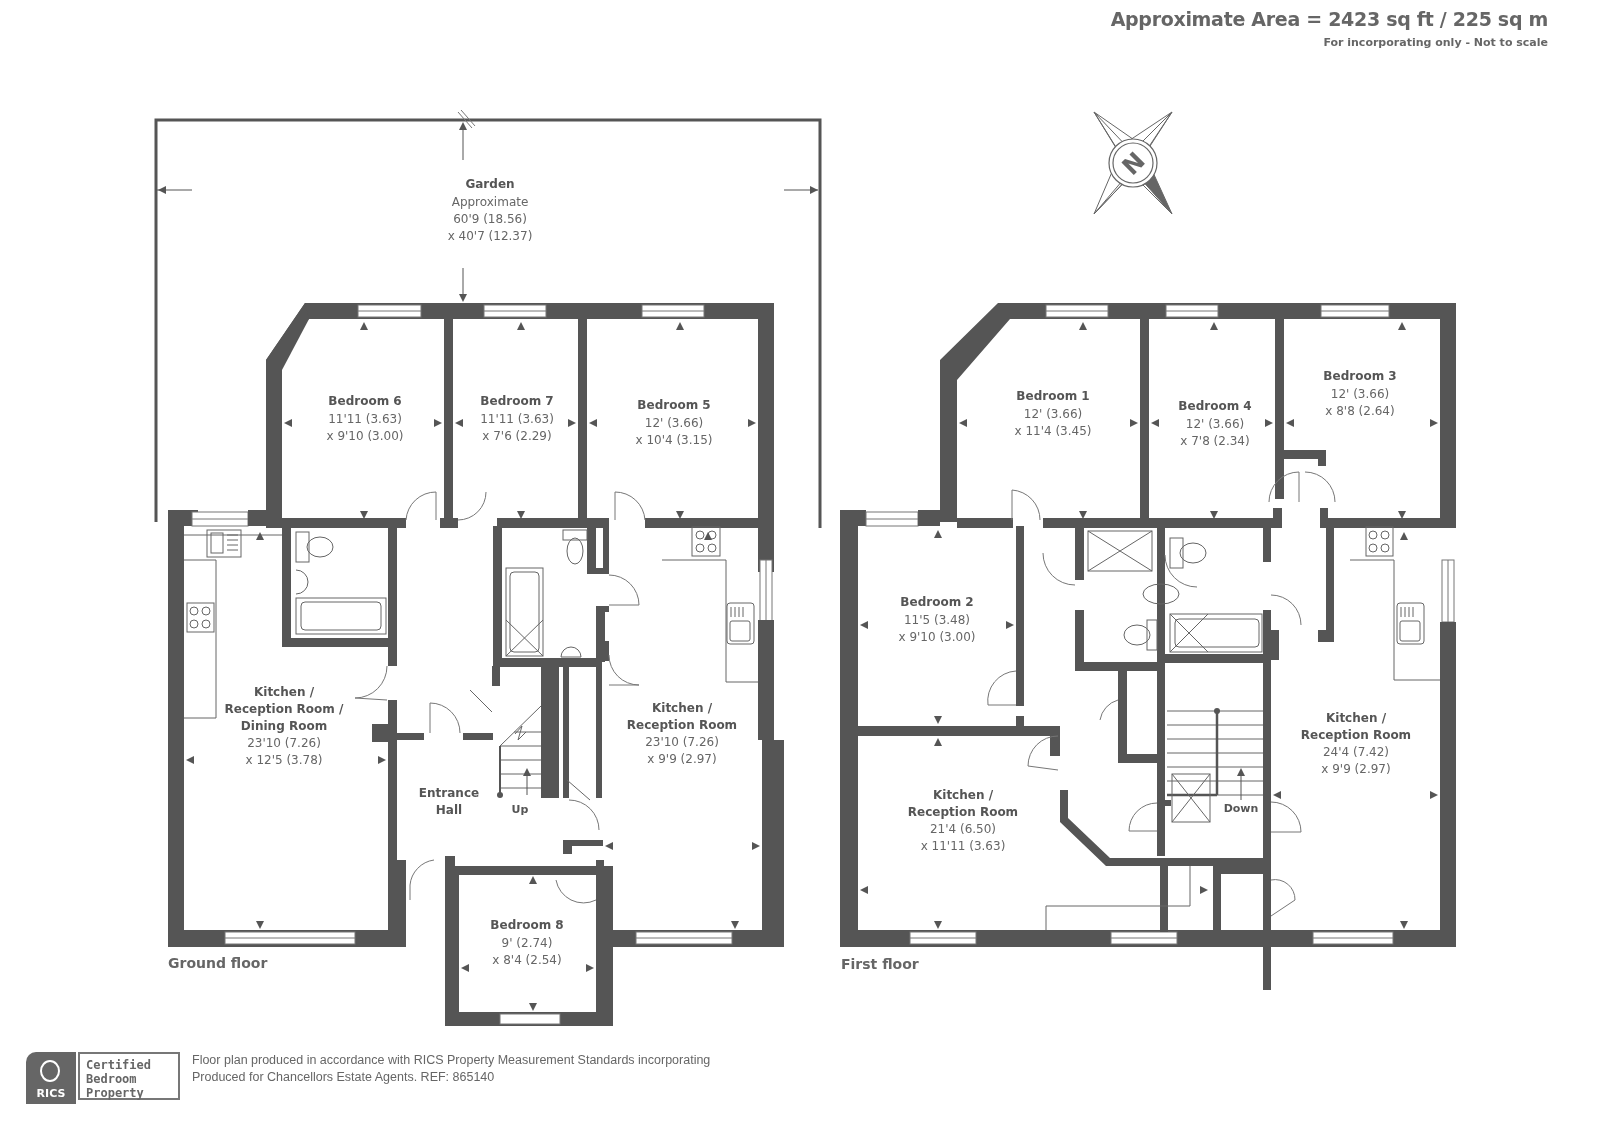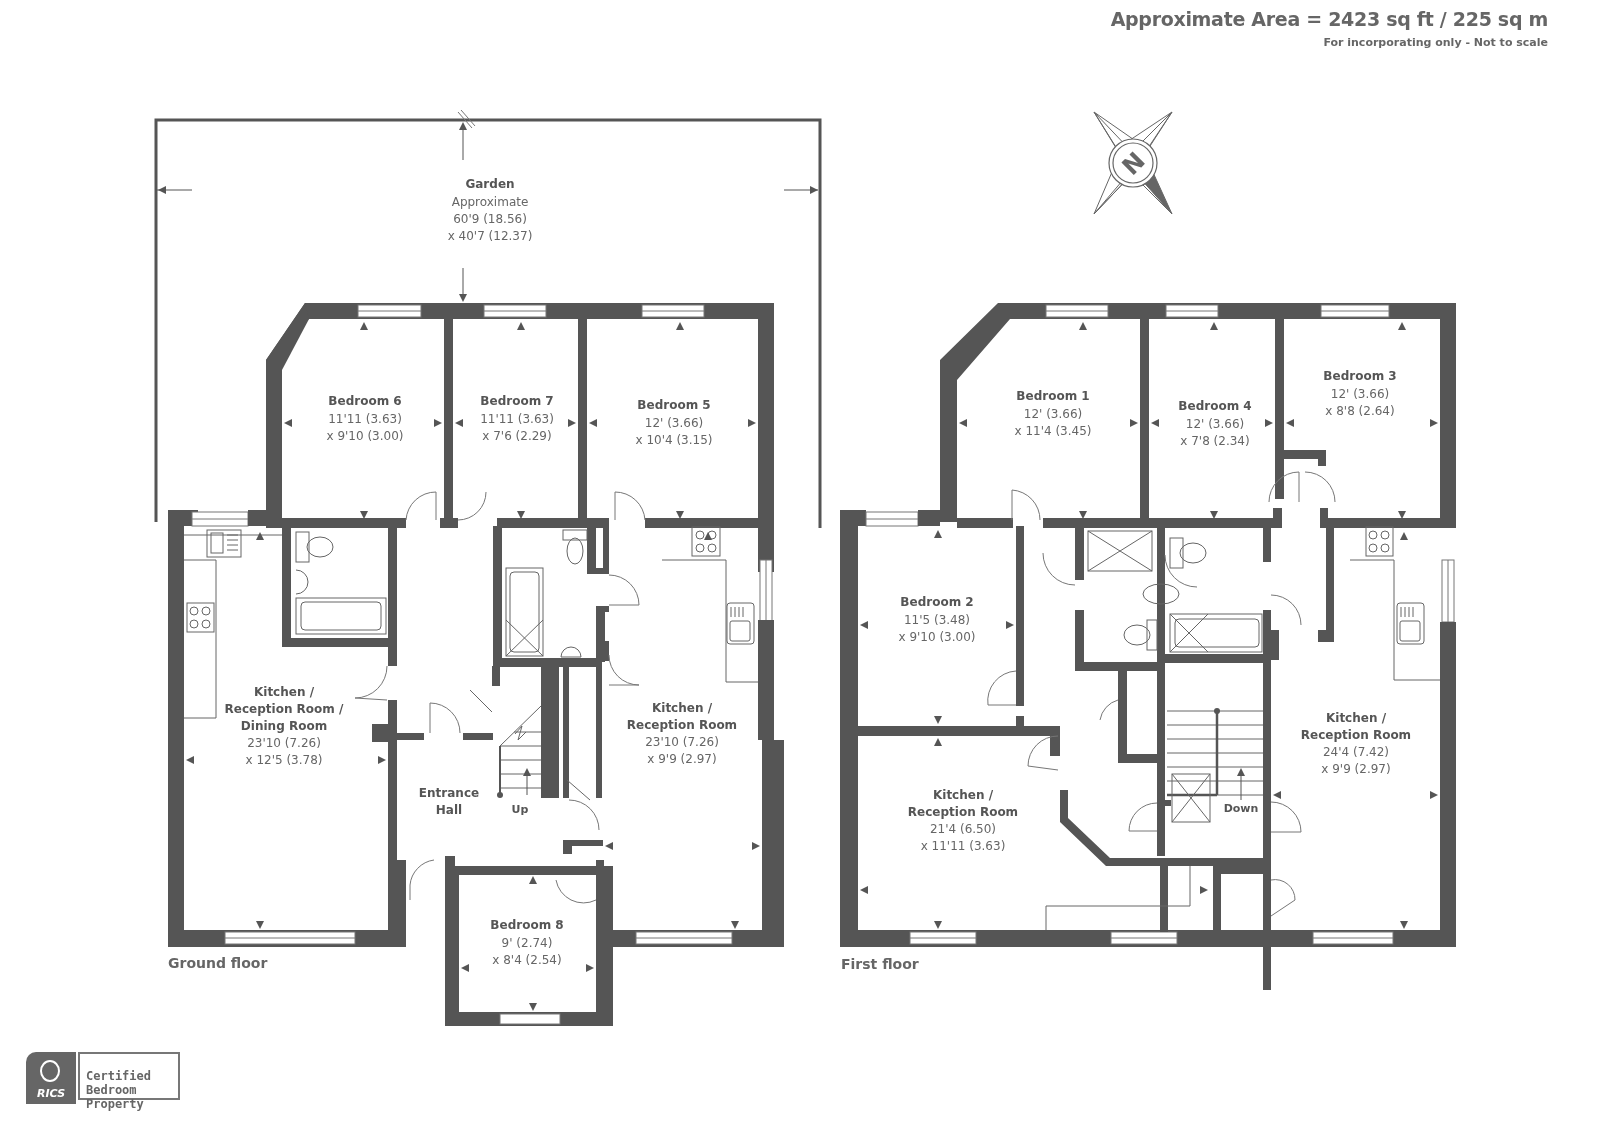--- a/index.html
+++ b/index.html
@@ -12,22 +12,22 @@
   .thin { stroke: #666; stroke-width: 1; fill: none; }
   .door { stroke: #777; stroke-width: 1; fill: none; }
   .win { fill: #fff; stroke: #777; stroke-width: 1; }
   .rm-name { font-family: "DejaVu Sans", sans-serif; font-weight: bold; font-size: 12px; fill: #555; text-anchor: middle; }
   .rm-dim { font-family: "DejaVu Sans", sans-serif; font-size: 12px; fill: #666; text-anchor: middle; }
   .floor-label { font-family: "DejaVu Sans", sans-serif; font-weight: bold; font-size: 14px; fill: #666; }
   .arrow { fill: #555; }
   .footer { position: absolute; left: 26px; top: 1052px; display: flex; align-items: flex-start; }
   .rics-badge { width: 50px; height: 52px; background: #666; border-radius: 10px 0 0 0; position: relative; }
   .rics-lion { position: absolute; left: 14px; top: 8px; width: 20px; height: 22px; border-radius: 50%; border: 2px solid #fff; box-sizing: border-box; }
-  .rics-text { position: absolute; left: 0; right: 0; bottom: 4px; text-align: center; color: #fff; font-weight: bold; font-size: 11px; font-family: "DejaVu Sans", sans-serif; font-style: italic; }
-  .rics-cert { width: 102px; height: 48px; border: 2px solid #777; margin-left: 2px; padding: 15px 0 0 6px; box-sizing: border-box; font-family: "DejaVu Sans Mono", monospace; font-weight: bold; font-size: 12px; line-height: 14px; color: #666; }
+  .rics-text { position: absolute; left: 0; right: 0; bottom: 4px; text-align: center; color: #fff; font-weight: bold; font-size: 11px; font-family: "DejaVu Sans", sans-serif; }
+  .rics-cert { width: 102px; height: 48px; border: 2px solid #777; margin-left: 2px; padding: 4px 0 0 6px; box-sizing: border-box; font-family: "DejaVu Sans Mono", monospace; font-weight: bold; font-size: 12px; line-height: 14px; color: #666; }
   .footer-text { margin-left: 12px; font-family: "Liberation Sans", sans-serif; font-size: 12.5px; line-height: 17px; color: #666; }
 </style>
 </head>
 <body>
 
 <div class="header">
   <div class="area-title">Approximate Area = 2423 sq ft / 225 sq m</div>
   <div class="area-sub">For incorporating only - Not to scale</div>
 </div>
 
@@ -469,14 +469,16 @@
   <div class="rics-badge">
     <div class="rics-lion"></div>
     <div class="rics-text">RICS</div>
   </div>
   <div class="rics-cert">
     <div>Certified</div>
     <div>Bedroom</div>
     <div>Property</div>
   </div>
   <div class="footer-text">
+    <div>Floor plan produced in accordance with RICS Property Measurement Standards incorporating</div>
+    <div>Produced for Chancellors Estate Agents.   REF: 865140</div>
   </div>
 </div>
 
 </body></html>

